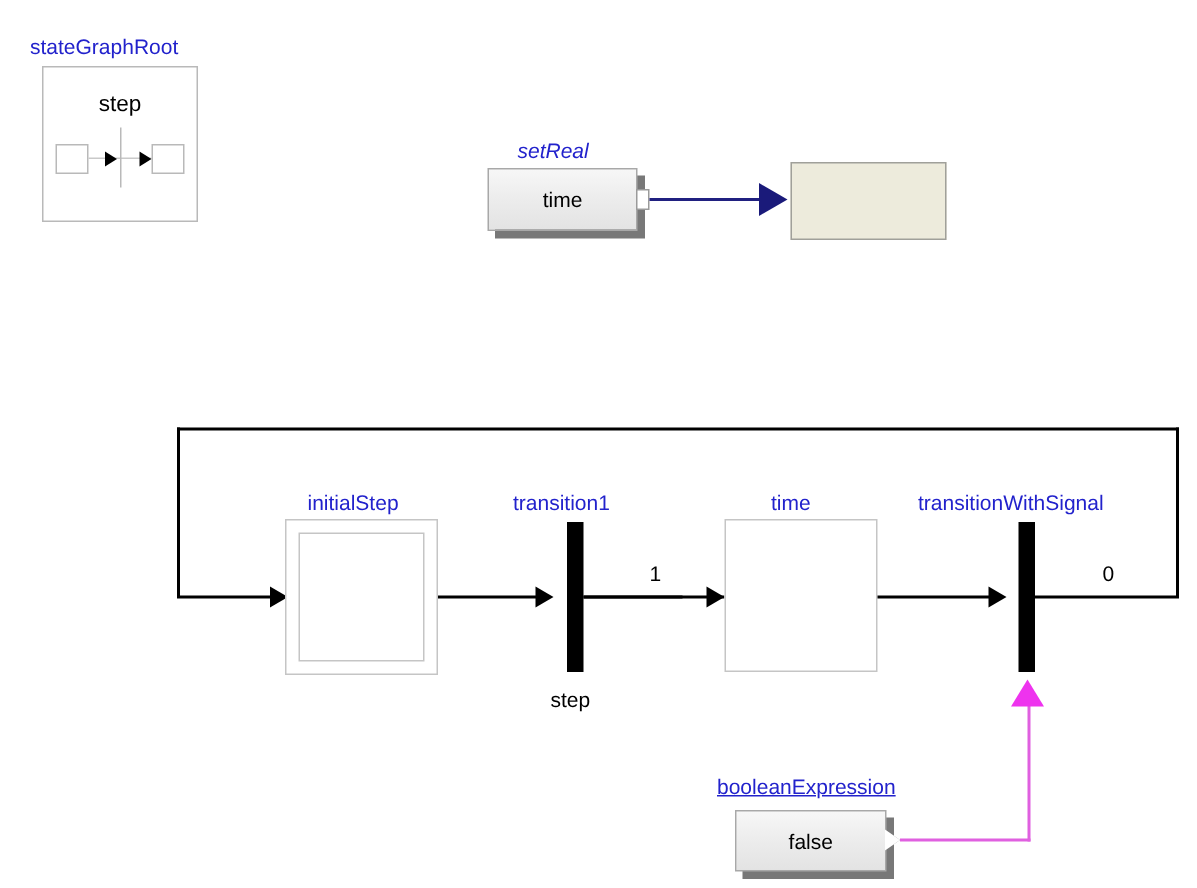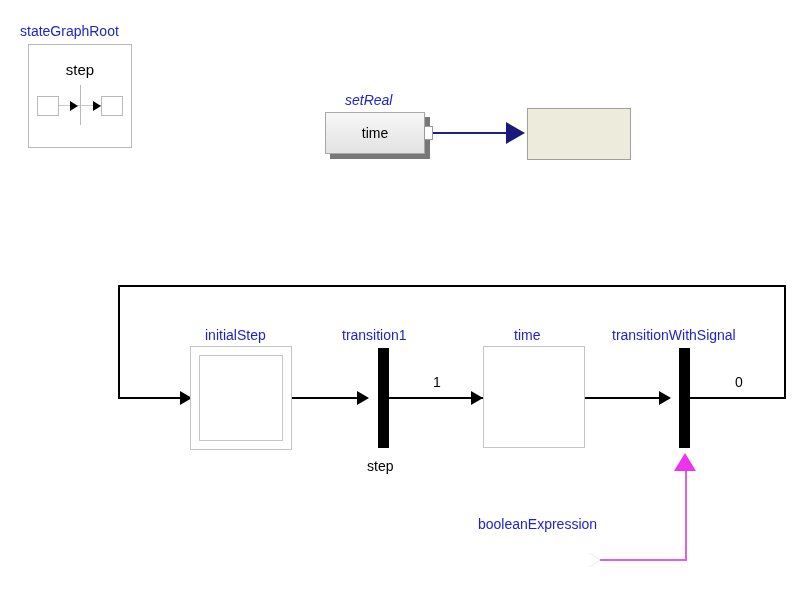--- a/index.html
+++ b/index.html
@@ -247,21 +247,25 @@
 
   <div class="ln-h blackln" style="left:585px; top:397px; width:77px;"></div>
   <div class="tri-black-r" style="left:659px; top:391px;"></div>
 
   <div class="lbl" style="left:612px; top:328px;">transitionWithSignal</div>
   <div class="trans-bar" style="left:679px; top:348px;"></div>
   <div class="blk-text" style="left:735px; top:375px;">0</div>
 
   <div class="ln-h blackln" style="left:690px; top:397px; width:96px;"></div>
 
-  <div class="lbl" style="left:478px; top:517px;">booleanExpression</div>
-
+  <div class="lbl" style="left:478px; top:517px;text-decoration:underline;">booleanExpression</div>
+
+  <div class="src-block" style="left:490px; top:540px; width:101px; height:41px;">
+    <div class="src-shadow"></div>
+    <div class="src-face">false</div>
+  </div>
   <div class="port-bool" style="left:590px; top:553px;"></div>
 
   <div class="ln-h magline" style="left:600px; top:559px; width:87px;"></div>
   <div class="ln-v magline" style="left:685px; top:470px; height:91px;"></div>
   <div class="tri-mag-up" style="left:674px; top:453px;"></div>
 
 </div>
 
 </body></html>

